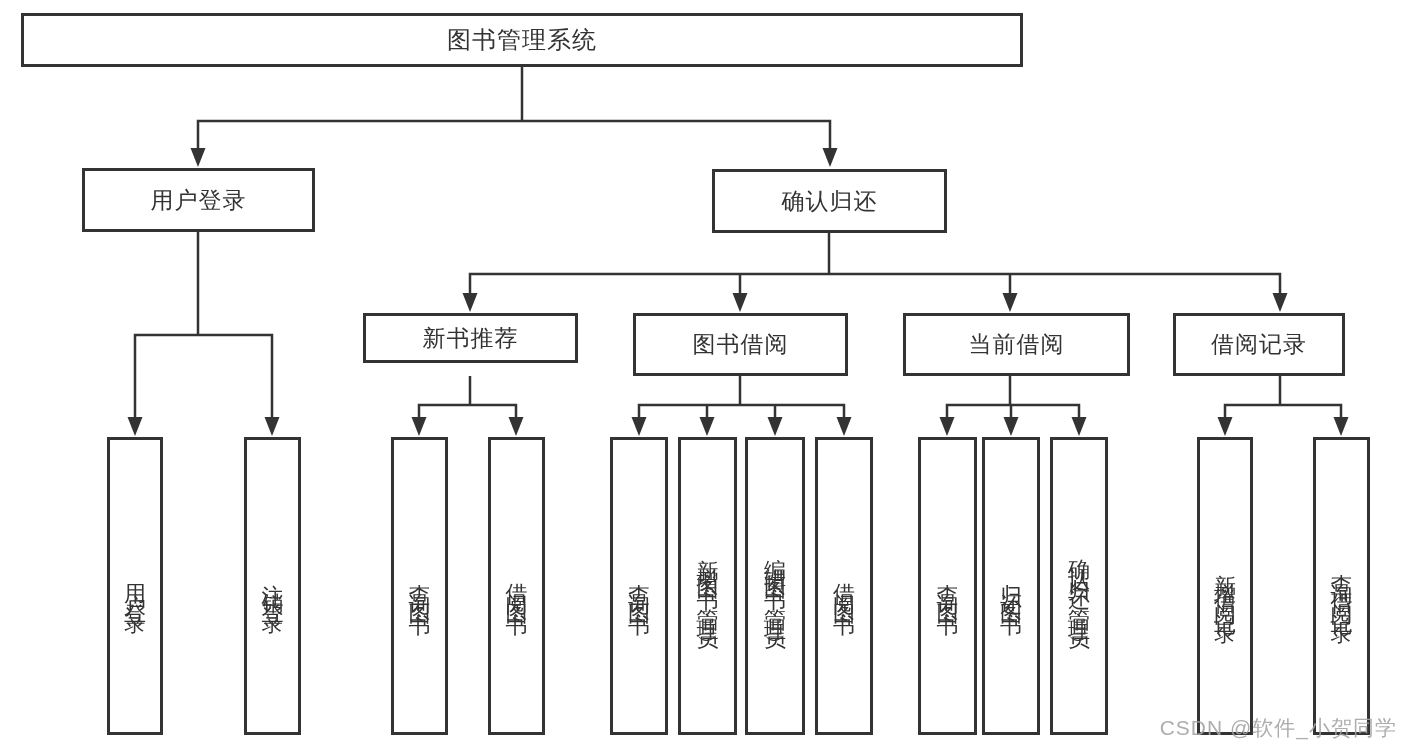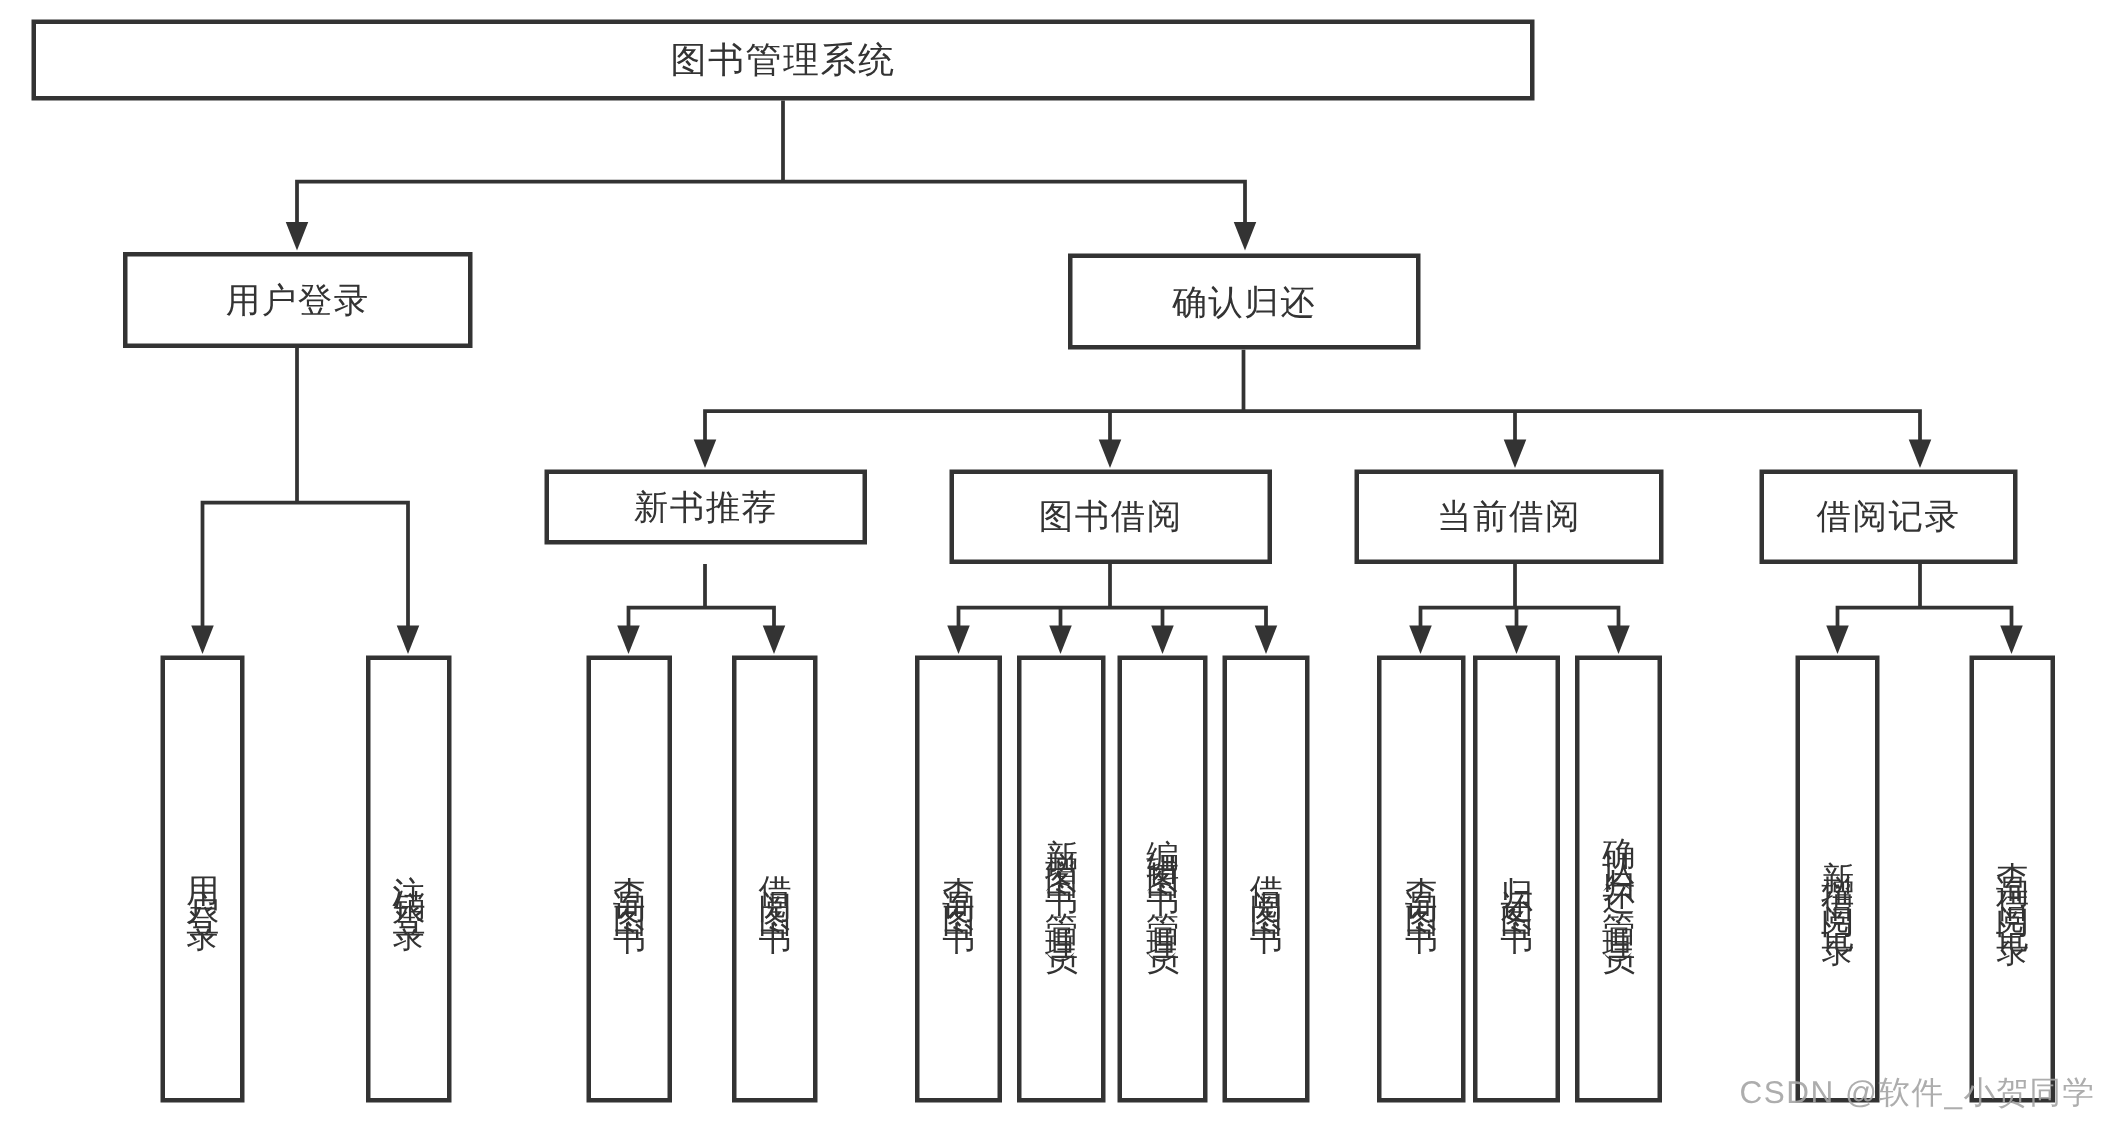--- a/index.html
+++ b/index.html
@@ -123,21 +123,21 @@
   <div class="box hbox" style="left:712px; top:169px; width:235px; height:64px;">
     <span>确认归还</span>
   </div>
 
   <div class="box hbox" style="left:363px; top:313px; width:215px; height:50px;">
     <span>新书推荐</span>
   </div>
   <div class="box hbox" style="left:633px; top:313px; width:215px; height:63px;">
     <span>图书借阅</span>
   </div>
-  <div class="box hbox" style="left:903px; top:313px; width:206px; height:63px;">
+  <div class="box hbox" style="left:903px; top:313px; width:227px; height:63px;">
     <span>当前借阅</span>
   </div>
   <div class="box hbox" style="left:1173px; top:313px; width:172px; height:63px;">
     <span>借阅记录</span>
   </div>
 
   <div class="box leaf" style="left:107px; top:437px; width:56px; height:298px;">
     <span>用户登录</span>
   </div>
   <div class="box leaf" style="left:244px; top:437px; width:57px; height:298px;">

